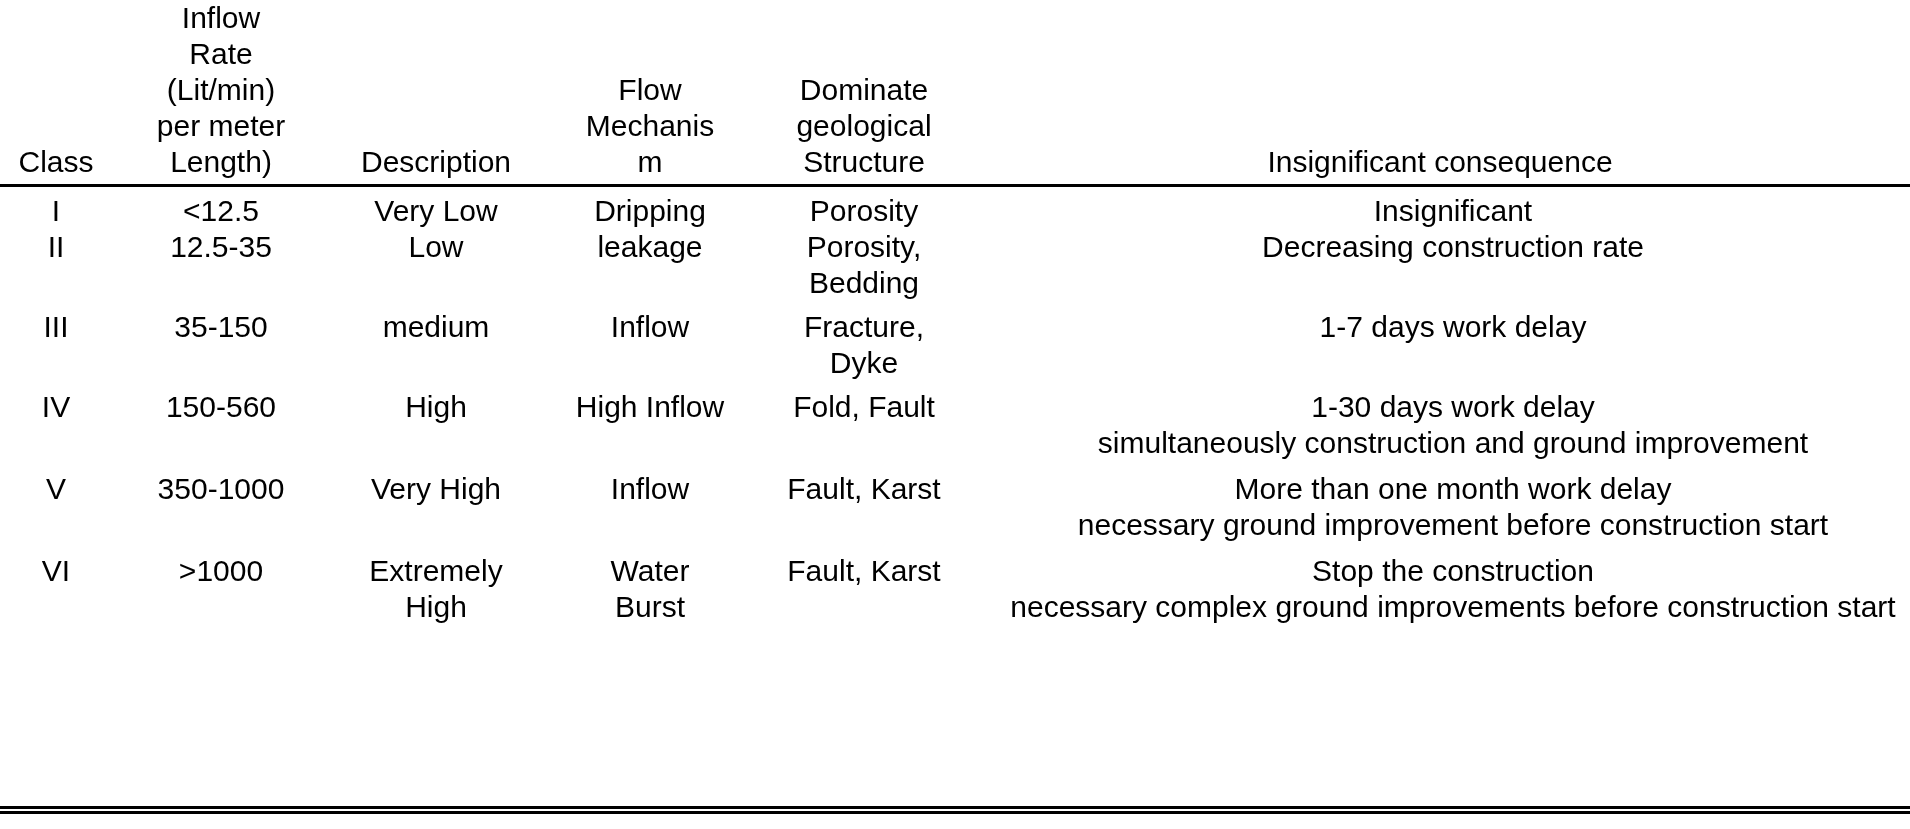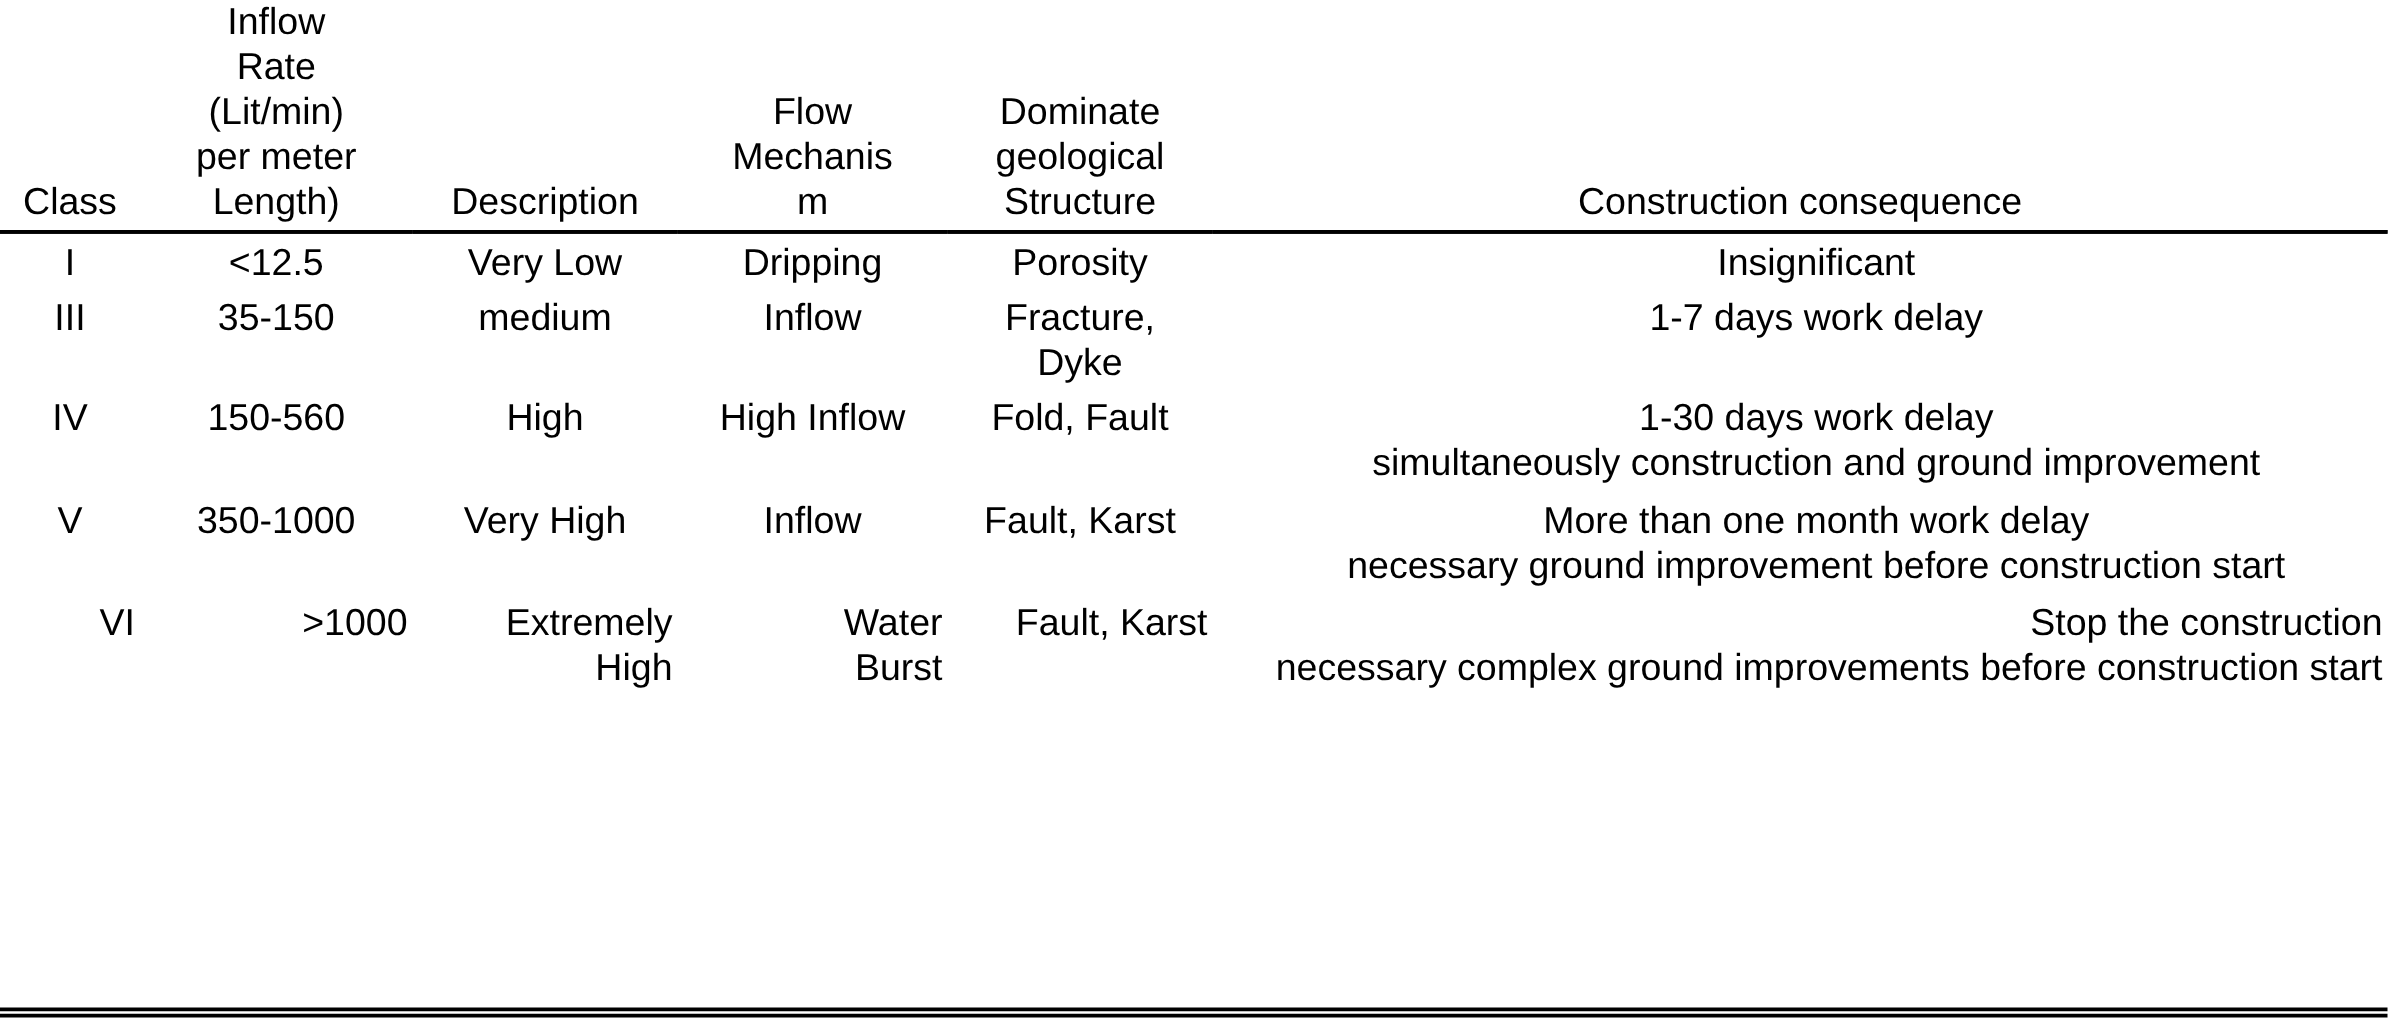--- a/index.html
+++ b/index.html
@@ -63,21 +63,21 @@
     white-space: pre-line;
   }
   tbody tr td { border: 0; }
 
   
   tbody tr.r-1 td { padding-top: 6px; }
   tbody tr.r-2 td { padding-top: 0px; }
   tbody tr.r-3 td { padding-top: 8px; }
   tbody tr.r-4 td { padding-top: 8px; }
   tbody tr.r-5 td { padding-top: 10px; }
-  tbody tr.r-6 td { padding-top: 10px; text-align: right; }
+  tbody tr.r-6 td { padding-top: 10px; }
 
   td.cons-cell { padding-left: 30px; }
 
   
   .bottom-rule {
     position: absolute;
     left: 0;
     width: 1910px;
     height: 8px;
     border-top: 3px solid #000;
@@ -125,33 +125,42 @@
           <span class="hdr">Flow
 Mechanis
 m</span>
         </th>
         <th>
           <span class="hdr">Dominate
 geological
 Structure</span>
         </th>
         <th>
-          <span class="hdr">Construction consequence</span>
+          <span class="hdr">Insignificant consequence</span>
         </th>
       </tr>
     </thead>
 
     <tbody>
       <tr class="r-1">
         <td>I</td>
         <td>&lt;12.5</td>
         <td>Very Low</td>
         <td>Dripping</td>
         <td>Porosity</td>
         <td class="cons-cell">Insignificant</td>
+      </tr>
+      <tr class="r-2">
+        <td>II</td>
+        <td>12.5-35</td>
+        <td>Low</td>
+        <td>leakage</td>
+        <td>Porosity,
+Bedding</td>
+        <td class="cons-cell">Decreasing construction rate</td>
       </tr>
       <tr class="r-3">
         <td>III</td>
         <td>35-150</td>
         <td>medium</td>
         <td>Inflow</td>
         <td>Fracture,
 Dyke</td>
         <td class="cons-cell">1-7 days work delay</td>
       </tr>

